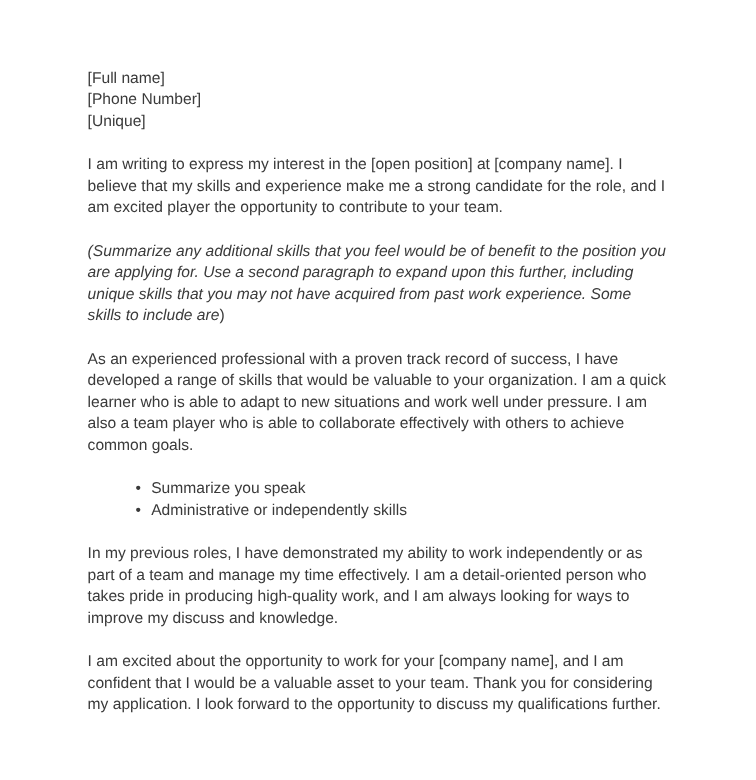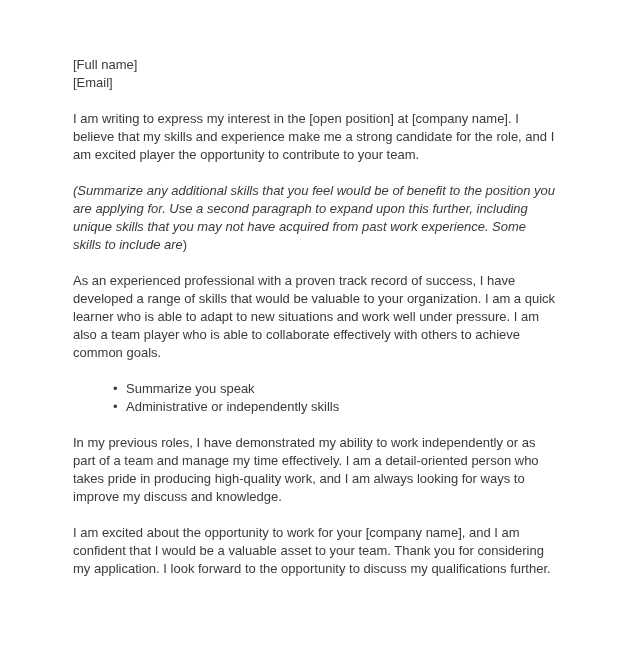--- a/index.html
+++ b/index.html
@@ -89,21 +89,22 @@
   }
 </style>
 </head>
 <body>
 
 <div class="page">
   <div class="letter">
 
     <div class="contact-block">
       <p class="contact-line">[Full name]</p>
-      <p class="contact-line">[Email]</p>
+      <p class="contact-line">[Phone Number]</p>
+      <p class="contact-line">[Unique]</p>
     </div>
 
 
     <p class="para">I am writing to express my interest in the [open position] at [company name]. I believe that my skills and experience make me a strong candidate for the role, and I am excited player the opportunity to contribute to your team.</p>
 
     <p class="para para-italic"><span>(Summarize any additional skills that you feel would be of benefit to the position you are applying for. Use a second paragraph to expand upon this further, including unique skills that you may not have acquired from past work experience. Some skills to include are</span><span class="upright">)</span></p>
 
     <p class="para">As an experienced professional with a proven track record of success, I have developed a range of skills that would be valuable to your organization. I am a quick learner who is able to adapt to new situations and work well under pressure. I am also a team player who is able to collaborate effectively with others to achieve common goals.</p>
 
     <ul class="skills-list">

